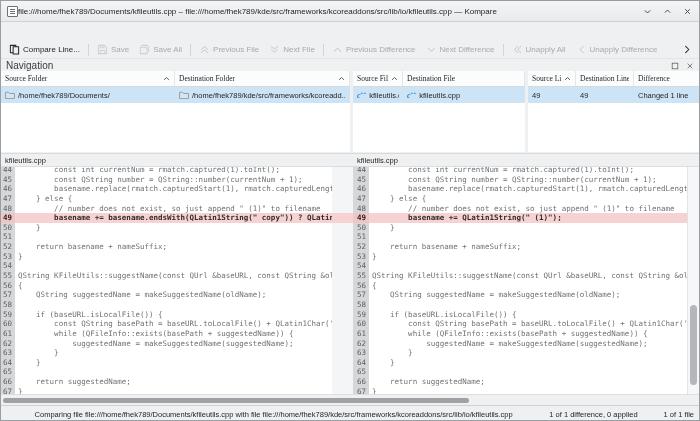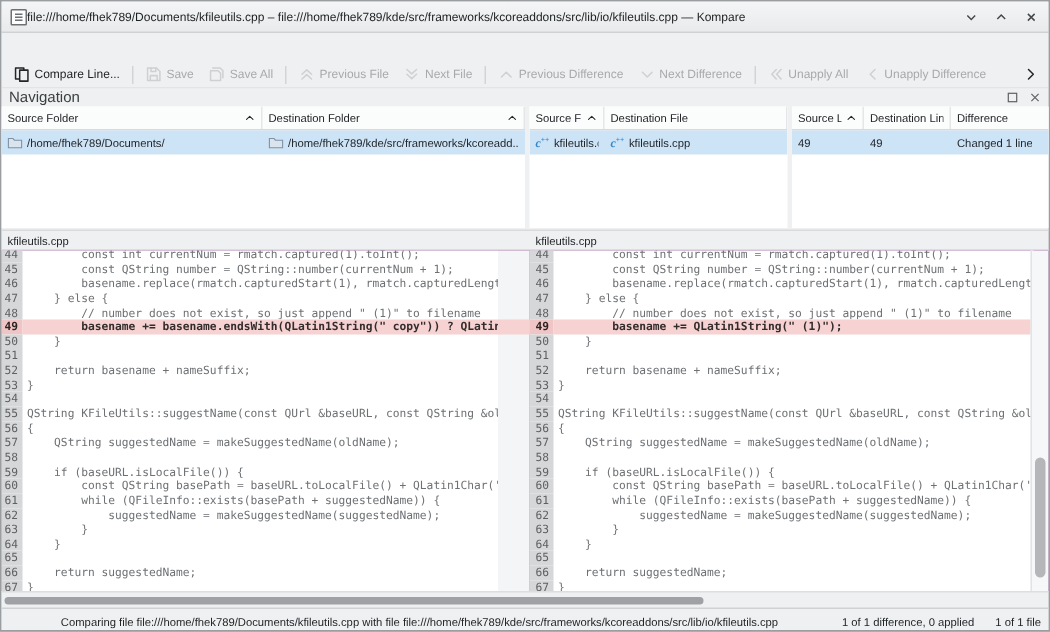--- a/index.html
+++ b/index.html
@@ -40,21 +40,21 @@
   
   .navdock { position:absolute; left:0; top:58px; width:100%; height:94px; background:#eff0f1; }
   .dockhead { height:12px; display:flex; align-items:center; padding:0 5px; }
   .docktitle { font-size:10px; color:#3c4042; flex:1; }
   .dockicons { display:flex; gap:7px; color:#5e6265; }
   .dockicons svg { width:8px; height:8px; }
 
   .listbox { position:absolute; top:12px; bottom:1px; background:#ffffff; overflow:hidden; }
   .lheader { display:flex; height:16px; background:#fbfcfc; border-bottom:1px solid #d7d9db; }
   .lhcell { display:flex; align-items:center; font-size:7.5px; color:#232629; padding:0 4px;
-    border-right:1px solid #e4e6e8; overflow:hidden; white-space:nowrap; flex:0 0 auto; }
+    border-right:1px solid #e4e6e8; overflow:hidden; white-space:nowrap; flex:0 0 auto;font-family:Liberation Serif, serif; }
   .lhcell .lab { flex:1; overflow:hidden; }
   .sortind { color:#7e8añ285; margin-left:3px; flex:0 0 auto; }
   .sortind svg { width:7px; height:5px; }
   .lrow { display:flex; height:16px; align-items:center; }
   .lrow.selected { background:#cde3f6; }
   .lcell { display:flex; align-items:center; gap:3px; padding:0 4px; font-size:7.5px; color:#1f2326;
     overflow:hidden; white-space:nowrap; flex:0 0 auto; }
   .fic { flex:0 0 auto; display:flex; }
   .cppic { font:italic bold 8px "Liberation Serif", serif; color:#2e86c9; flex:0 0 auto; }
   .cppic sup { font-size:5px; font-style:normal; }
@@ -82,21 +82,21 @@
 
   .vscroll { position:absolute; right:0; top:0; bottom:0; width:12px; background:#f6f7f8; border-left:1px solid #e2e3e5; }
   .vhandle { position:absolute; left:2px; width:7px; top:61%; height:35%; border-radius:3.5px; background:#b4b6b9; }
   .hscroll { position:absolute; left:0; top:393px; width:100%; height:11px; background:#eff0f1; border-top:1px solid #dddedf; }
   .hhandle { position:absolute; left:2px; top:3px; width:466px; height:5px; border-radius:2.5px; background:#9fa1a4; }
 
   
   .statusbar { position:absolute; left:0; top:404px; width:100%; height:17px;
     display:flex; align-items:center; padding:0 5px; background:#eff0f1; border-top:1px solid #cfd1d3;text-align:center; }
   .stleft { flex:1; font-size:7.5px; color:#232629; white-space:nowrap; overflow:hidden; }
-  .stright { display:flex; gap:14px; font-size:7.5px; color:#232629; white-space:nowrap; margin-left:8px; }
+  .stright { display:flex; gap:26px; font-size:7.5px; color:#232629; white-space:nowrap; margin-left:8px; }
 </style>
 </head>
 <body>
 
 <div id="app">
 
   <div class="titlebar">
     <span class="appicon"></span>
     <span class="wtitle">file:///home/fhek789/Documents/kfileutils.cpp – file:///home/fhek789/kde/src/frameworks/kcoreaddons/src/lib/io/kfileutils.cpp — Kompare</span>
     <span class="winbtns">

